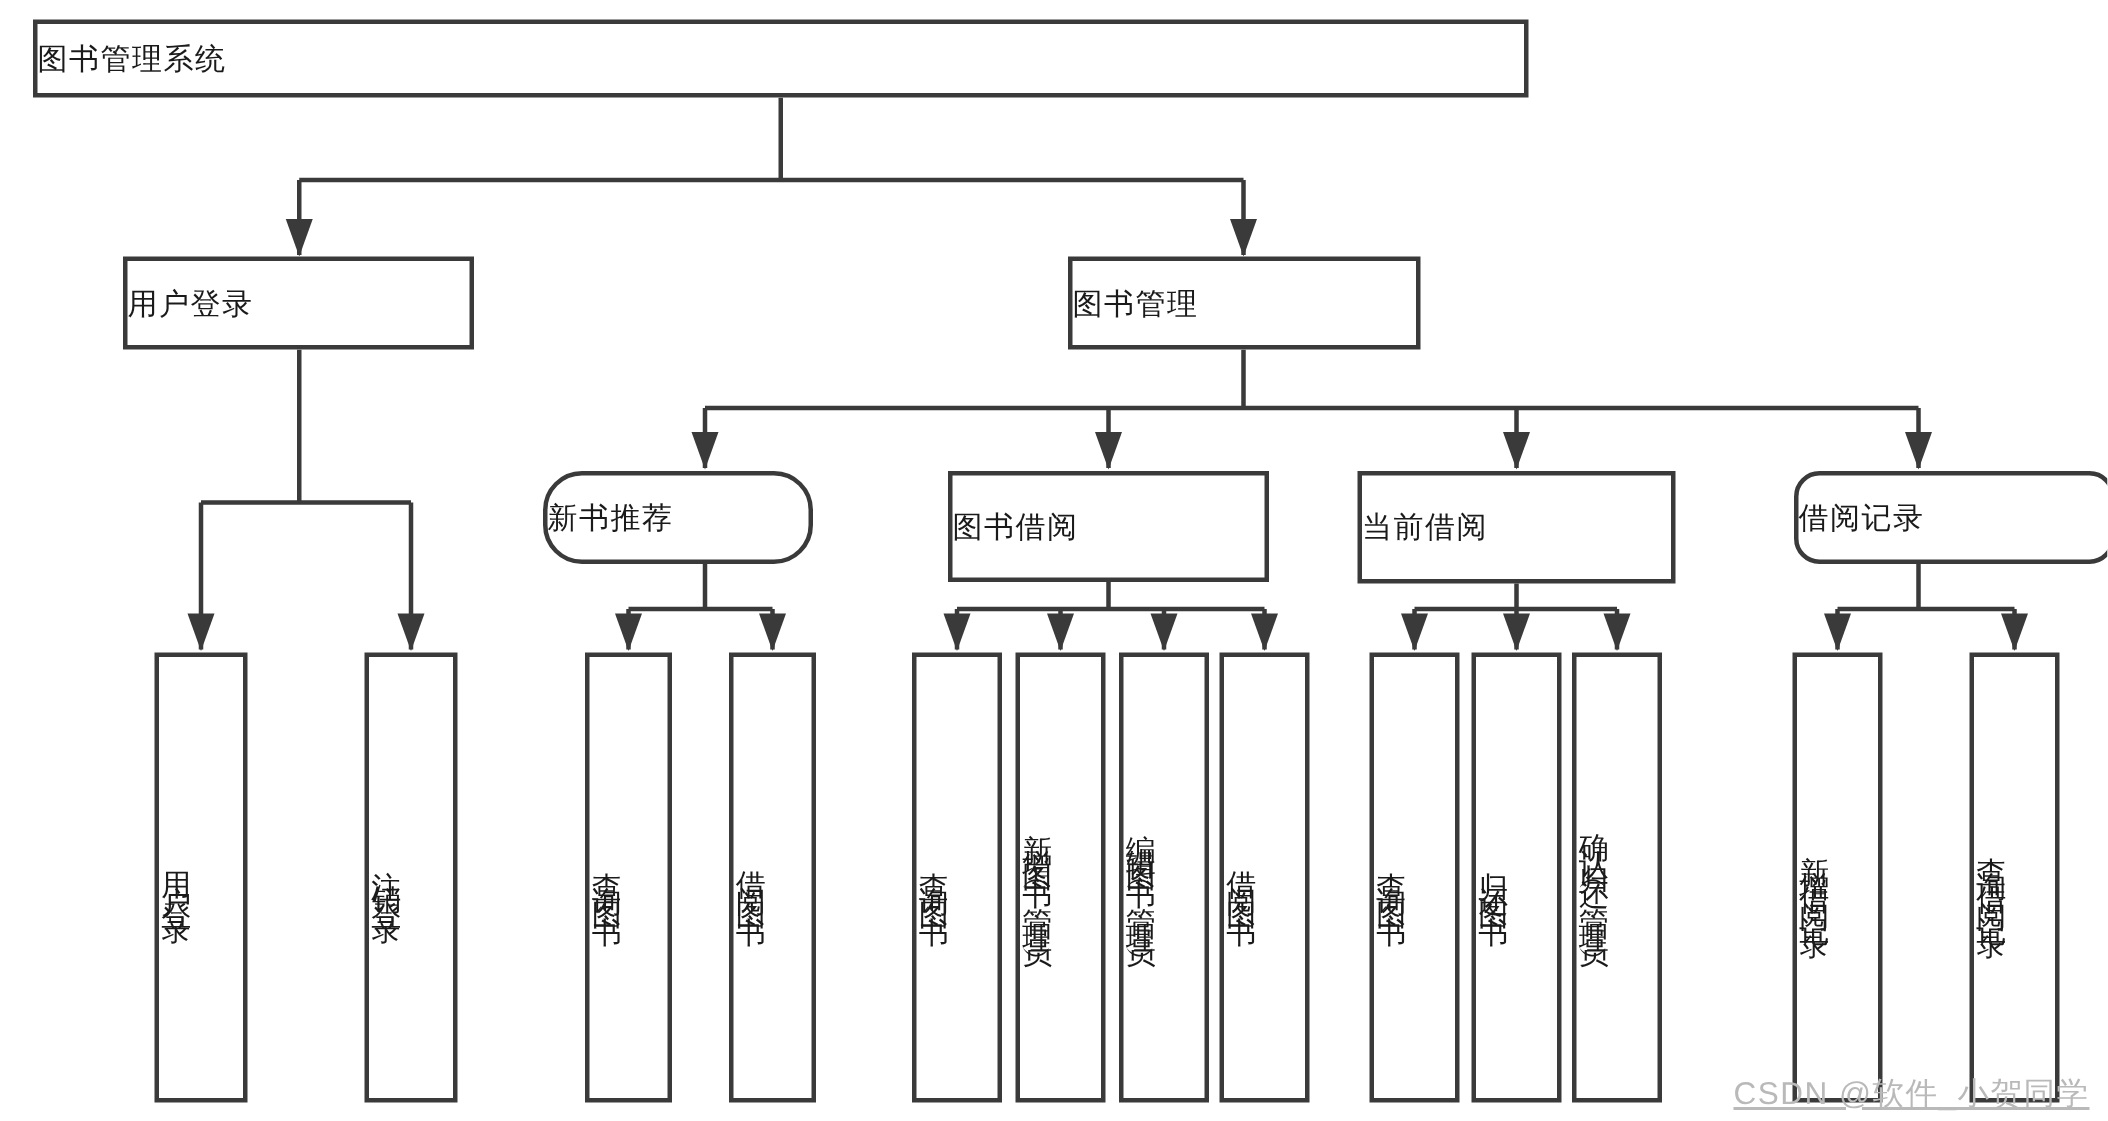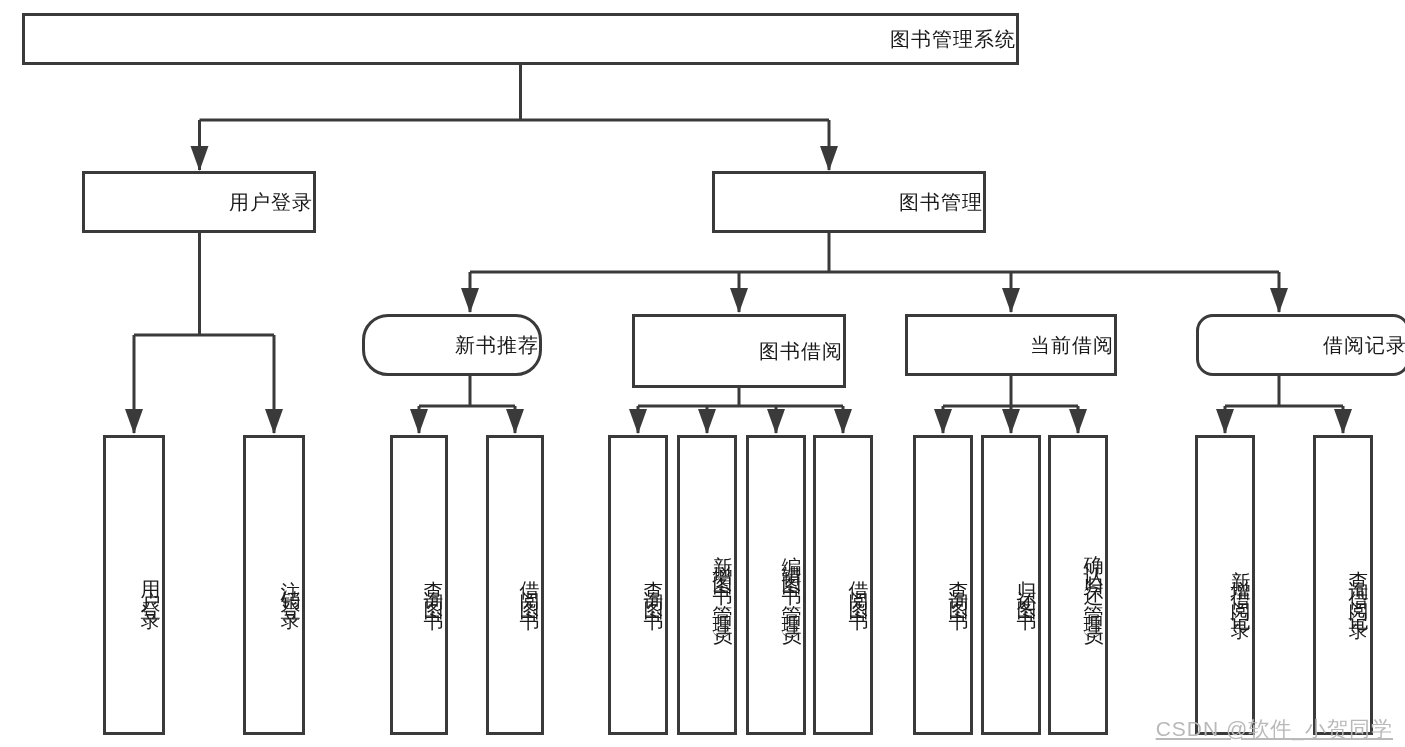--- a/index.html
+++ b/index.html
@@ -34,21 +34,21 @@
     fill: var(--line);
     stroke: none;
   }
   .node {
     position: absolute;
     box-sizing: border-box;
     background: var(--fill);
     border: 3px solid var(--border);
     display: flex;
     align-items: center;
-    justify-content: flex-end;
+    justify-content: flex-start;
     z-index: 2;
     color: var(--text);
   }
   .node.h span {
     font-size: 20px;
     letter-spacing: 1px;
     white-space: nowrap;
   }
   .node.v span {
     writing-mode: vertical-rl;
@@ -111,31 +111,31 @@
     <polygon points="1343,434 1334,409 1352,409"></polygon>
   </svg>
 
   <div class="node h" style="left:22px; top:13px; width:997px; height:52px;">
     <span>图书管理系统</span>
   </div>
 
   <div class="node h" style="left:82px; top:171px; width:234px; height:62px;">
     <span>用户登录</span>
   </div>
-  <div class="node h" style="left:712px; top:171px; width:274px; height:62px;">
+  <div class="node h" style="left:712px; top:171px; width:235px; height:62px;">
     <span>图书管理</span>
   </div>
 
   <div class="node h" style="left:362px; top:314px; width:180px; height:62px;border-radius:26px;">
     <span>新书推荐</span>
   </div>
   <div class="node h" style="left:632px; top:314px; width:214px; height:74px;">
     <span>图书借阅</span>
   </div>
-  <div class="node h" style="left:905px; top:314px; width:212px; height:62px;font-family:Liberation Serif, serif;">
+  <div class="node h" style="left:905px; top:314px; width:212px; height:75px;font-family:Liberation Serif, serif;">
     <span>当前借阅</span>
   </div>
   <div class="node h" style="left:1196px; top:314px; width:214px; height:62px;border-radius:17px;">
     <span>借阅记录</span>
   </div>
 
   <div class="node v" style="left:103px; top:435px; width:62px; height:300px;">
     <span>用户登录</span>
   </div>
   <div class="node v" style="left:243px; top:435px; width:62px; height:300px;">

